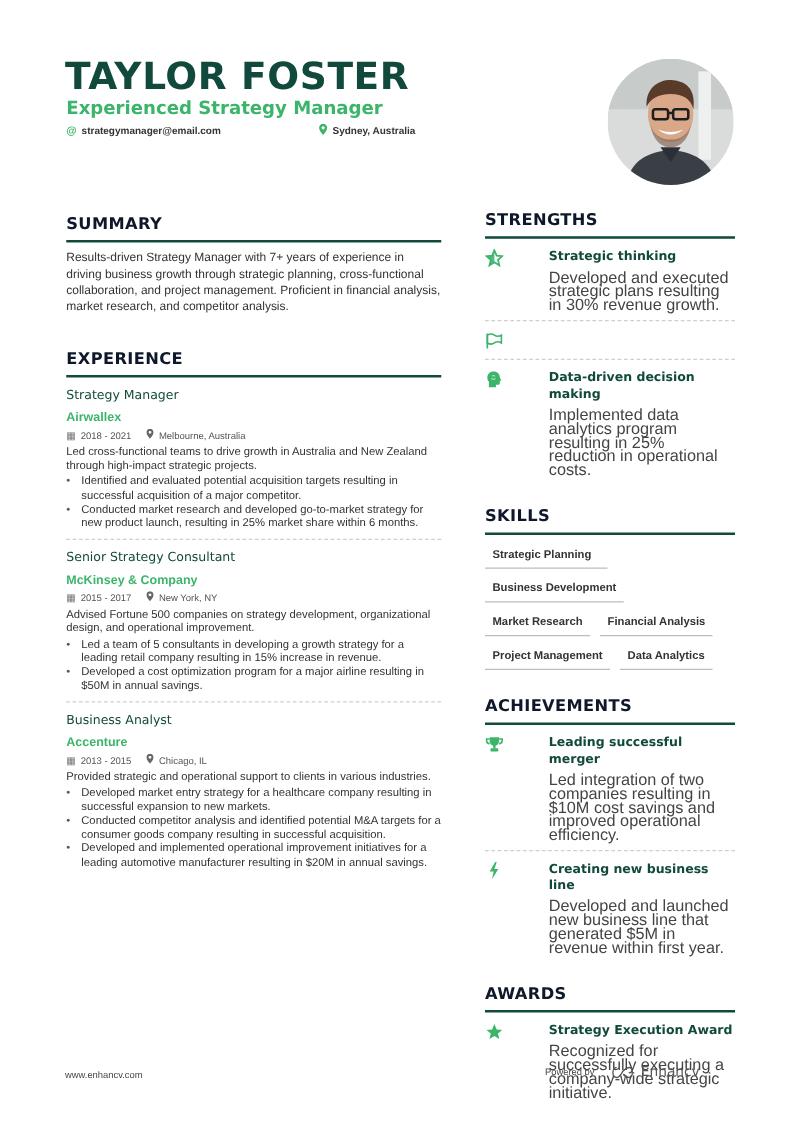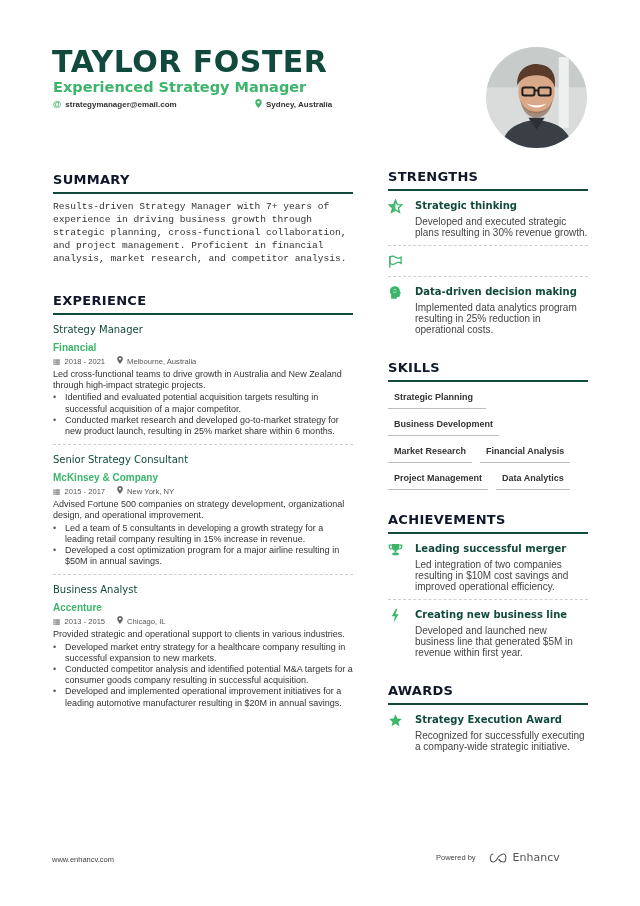--- a/index.html
+++ b/index.html
@@ -18,44 +18,44 @@
 
   .photo { position: absolute; left: 486px; top: 47px; width: 101px; height: 101px; border-radius: 50%; overflow: hidden; }
   .photo svg { width: 100%; height: 100%; display: block; }
 
   
   .col-left { position: absolute; left: 53px; top: 168px; width: 300px; }
   .col-right { position: absolute; left: 388px; top: 153px; width: 200px; margin-top: 12px; }
 
   .section-title { font-family: "DejaVu Sans", sans-serif; font-weight: 700; color: #0f172a; font-size: 13px; letter-spacing: 0.3px; padding-bottom: 1px; border-bottom: 2.5px solid #114a3c; line-height: 23px; }
 
-  .summary-text { font-size: 9.6px; line-height: 13px; color: #333; margin-top: 6px; font-family: Liberation Mono, monospace; }
+  .summary-text { font-size: 9.6px; line-height: 13px; color: #333; margin-top: 6px; }
 
   .exp-title-section { margin-top: 24px; }
   .job { padding-bottom: 7px; border-bottom: 1px dashed #cfcfcf; margin-bottom: 6px; }
   .job:last-child { border-bottom: none; }
   .job-title { font-family: "DejaVu Sans", sans-serif; font-size: 10px; color: #114a3c; font-weight: 400; margin-top: 6px; line-height: 18px; }
   .company { font-size: 10px; font-weight: 700; color: #3cb56b; margin-top: 2px; line-height: 13px; }
   .meta { display: flex; align-items: center; font-size: 7.6px; color: #555; margin-top: 2px; line-height: 11px; }
   .meta .ic { color: #777; font-size: 8px; margin-right: 4px; }
   .meta .date { margin-right: 12px; display: flex; align-items: center; }
   .meta .loc { display: flex; align-items: center; }
   .job-desc { font-size: 9px; line-height: 11.2px; color: #333; margin-top: 2px; }
   .bullets { list-style: none; margin-top: 1px; }
   .bullets li { font-size: 9px; line-height: 11.2px; color: #333; position: relative; padding-left: 12px; }
   .bullets li::before { content: "•"; position: absolute; left: 0; top: 0; color: #555; }
 
   
-  .r-item { display: flex; padding: 8px 0 7px 0; border-bottom: 1px dashed #cfcfcf; }
+  .r-item { display: flex; padding: 8px 0 7px 0; border-bottom: 1px dashed #cfcfcf; gap: 24px; }
   .r-item:last-child { border-bottom: none; }
   .r-icon { width: 20px; flex: 0 0 20px; color: #3cb56b; font-size: 13px; line-height: 14px; }
   .r-icon svg { width: 15px; height: 15px; display: block; }
   .r-body { margin-left: 7px; flex: 1; }
   .r-title { font-family: "DejaVu Sans", sans-serif; font-size: 10px; font-weight: 700; color: #114a3c; line-height: 13px; }
-  .r-desc { font-size: 10px; line-height: 11px; color: #444; margin-top: 4px; }
+  .r-desc { font-size: 13px; line-height: 11px; color: #444; margin-top: 4px; }
 
   .skills-section { margin-top: 14px; }
   .skills { display: flex; flex-wrap: wrap; margin-top: 4px; column-gap: 8px; }
   .skill { font-size: 9px; font-weight: 700; color: #333; padding: 6px 6px 5px 6px; border-bottom: 1px solid #bdbdbd; margin-bottom: 4px; line-height: 11px; }
 
   .ach-section { margin-top: 14px; }
   .awards-section { margin-top: 14px; }
 
   
   .footer-left { position: absolute; left: 52px; top: 855px; font-size: 7.5px; color: #444; }
@@ -103,21 +103,21 @@
     <section>
       <div class="section-title">SUMMARY</div>
       <p class="summary-text">Results-driven Strategy Manager with 7+ years of experience in driving business growth through strategic planning, cross-functional collaboration, and project management. Proficient in financial analysis, market research, and competitor analysis.</p>
     </section>
 
     <section class="exp-title-section">
       <div class="section-title">EXPERIENCE</div>
 
       <div class="job">
         <div class="job-title">Strategy Manager</div>
-        <div class="company">Financial</div>
+        <div class="company">Airwallex</div>
         <div class="meta">
           <span class="date">
               <span class="ic">▦</span>
               <span>2018 - 2021</span>
             </span>
           <span class="loc">
               <span class="ic"><svg width="6" height="8" viewBox="0 0 10 14">
                   <path d="M5 0C2.2 0 0 2.2 0 5c0 3.8 5 9 5 9s5-5.2 5-9c0-2.8-2.2-5-5-5zm0 7a2 2 0 110-4 2 2 0 010 4z" fill="#666"></path>
                 </svg></span>
               <span>Melbourne, Australia</span>

